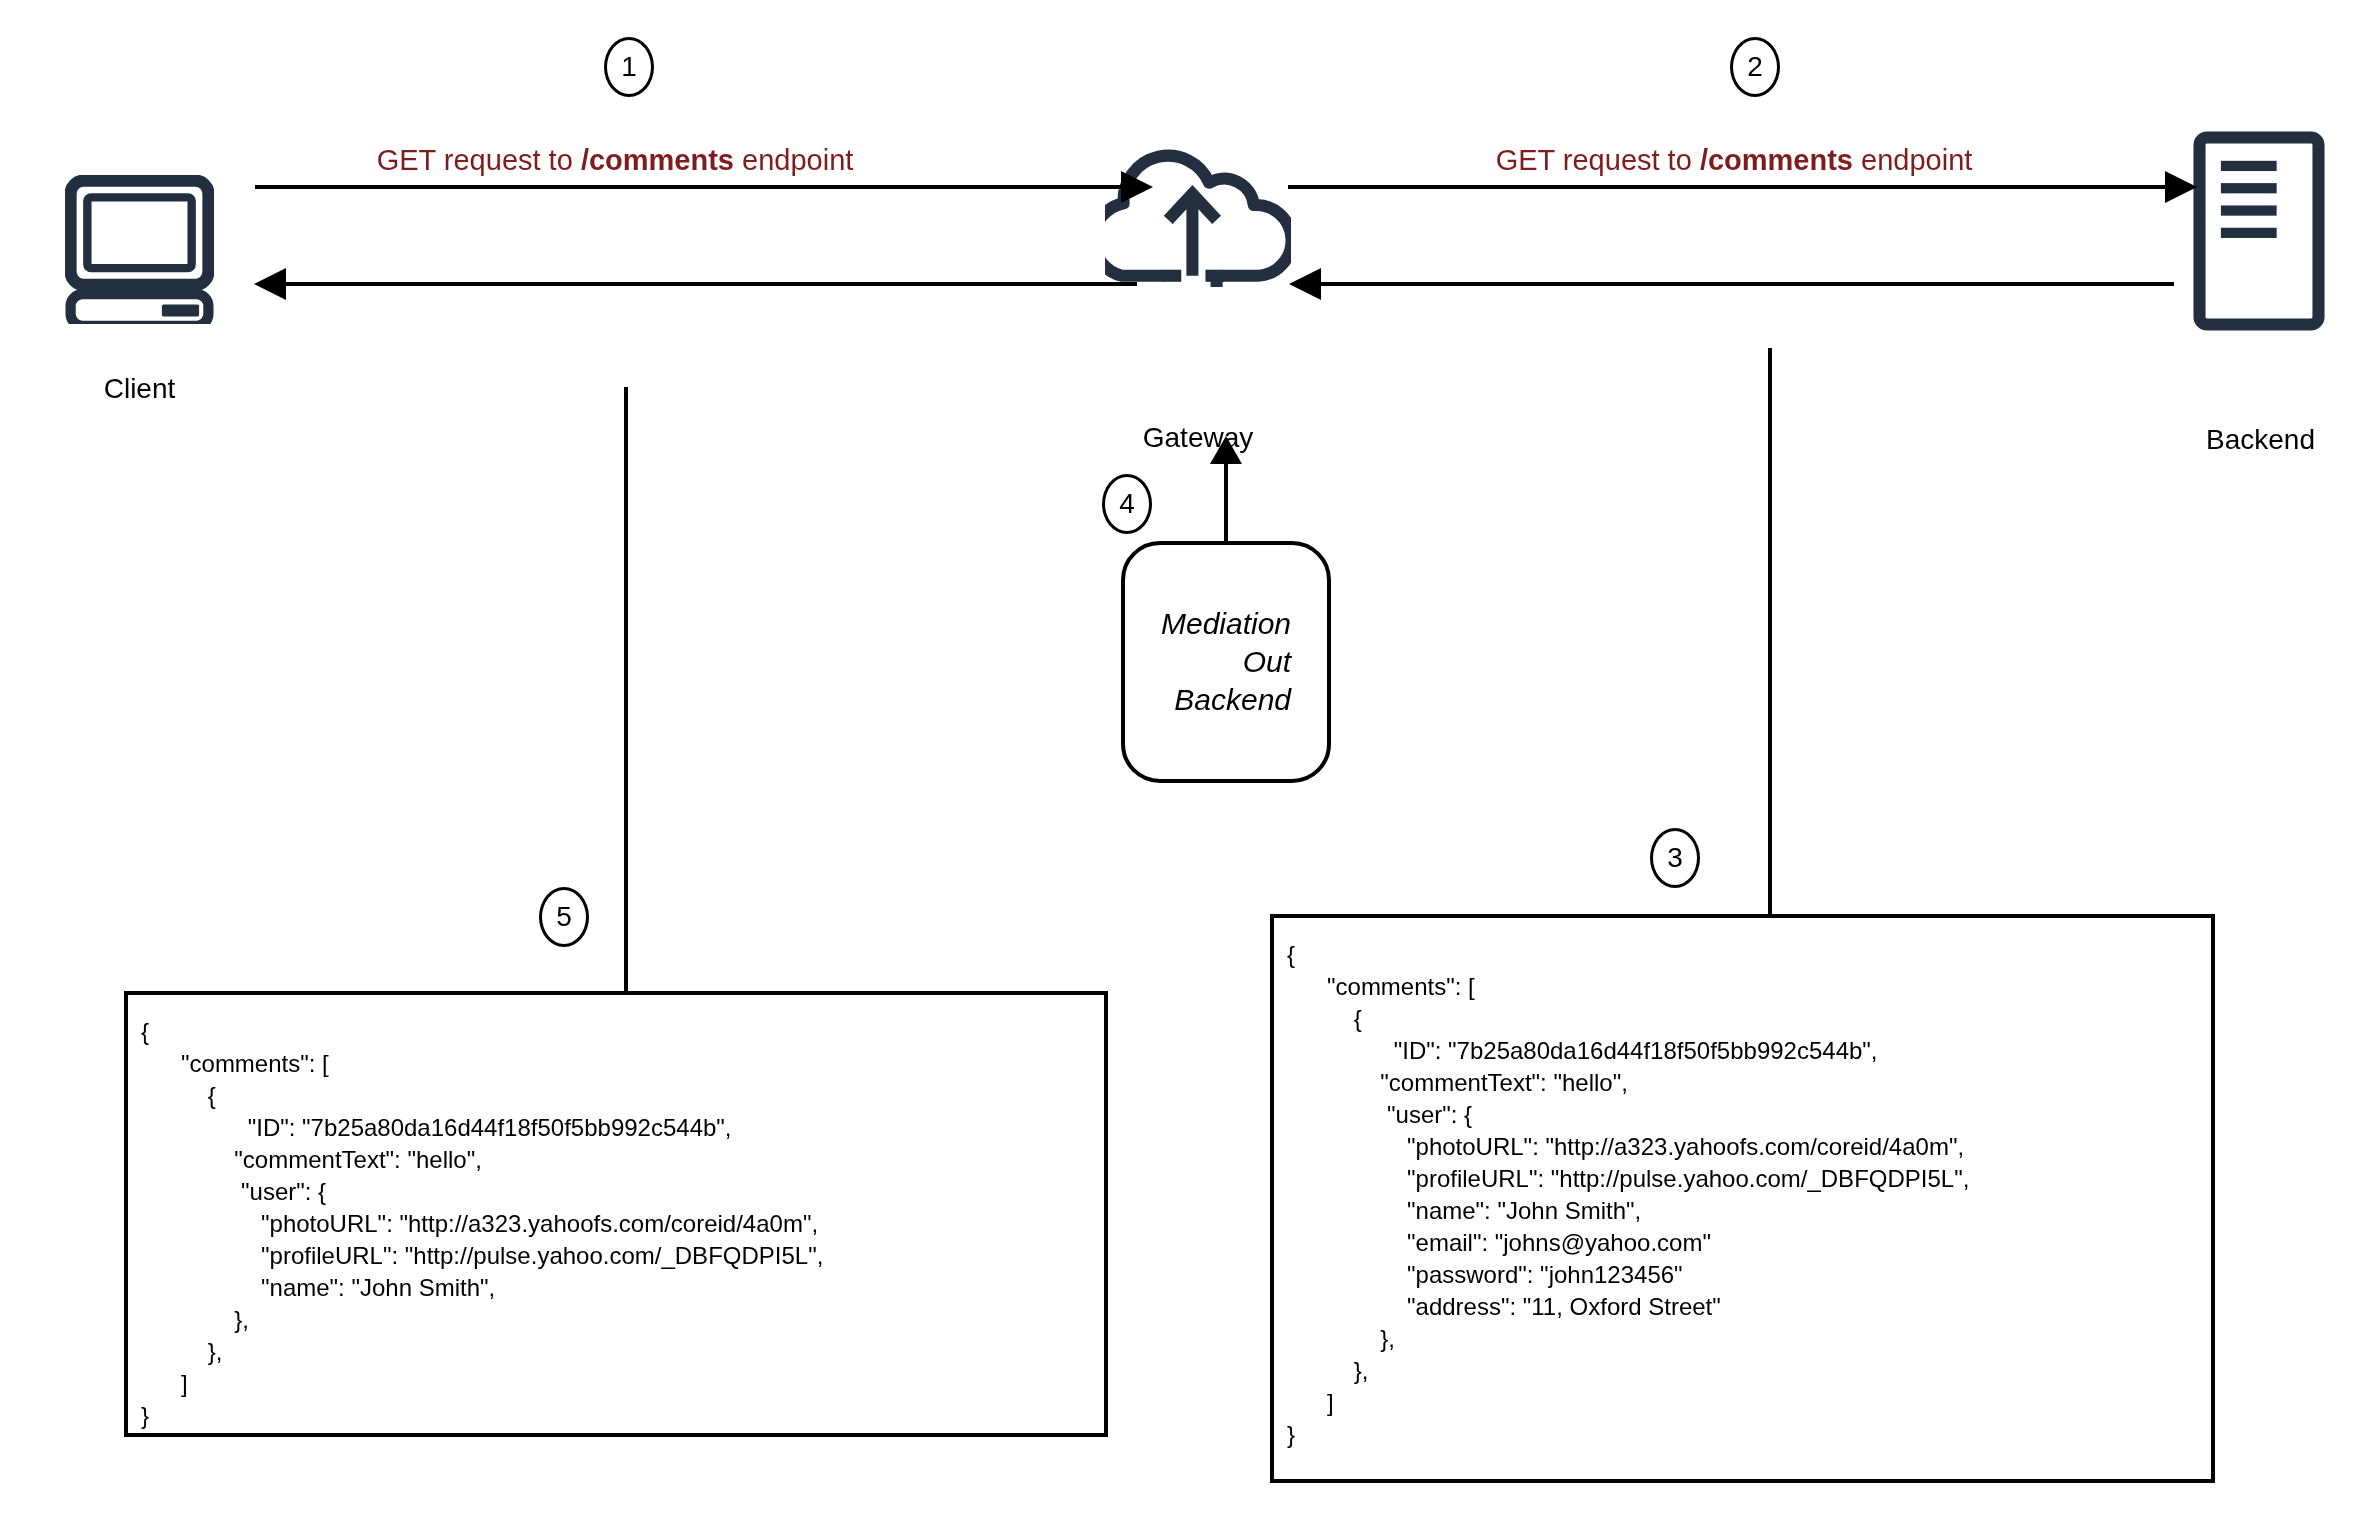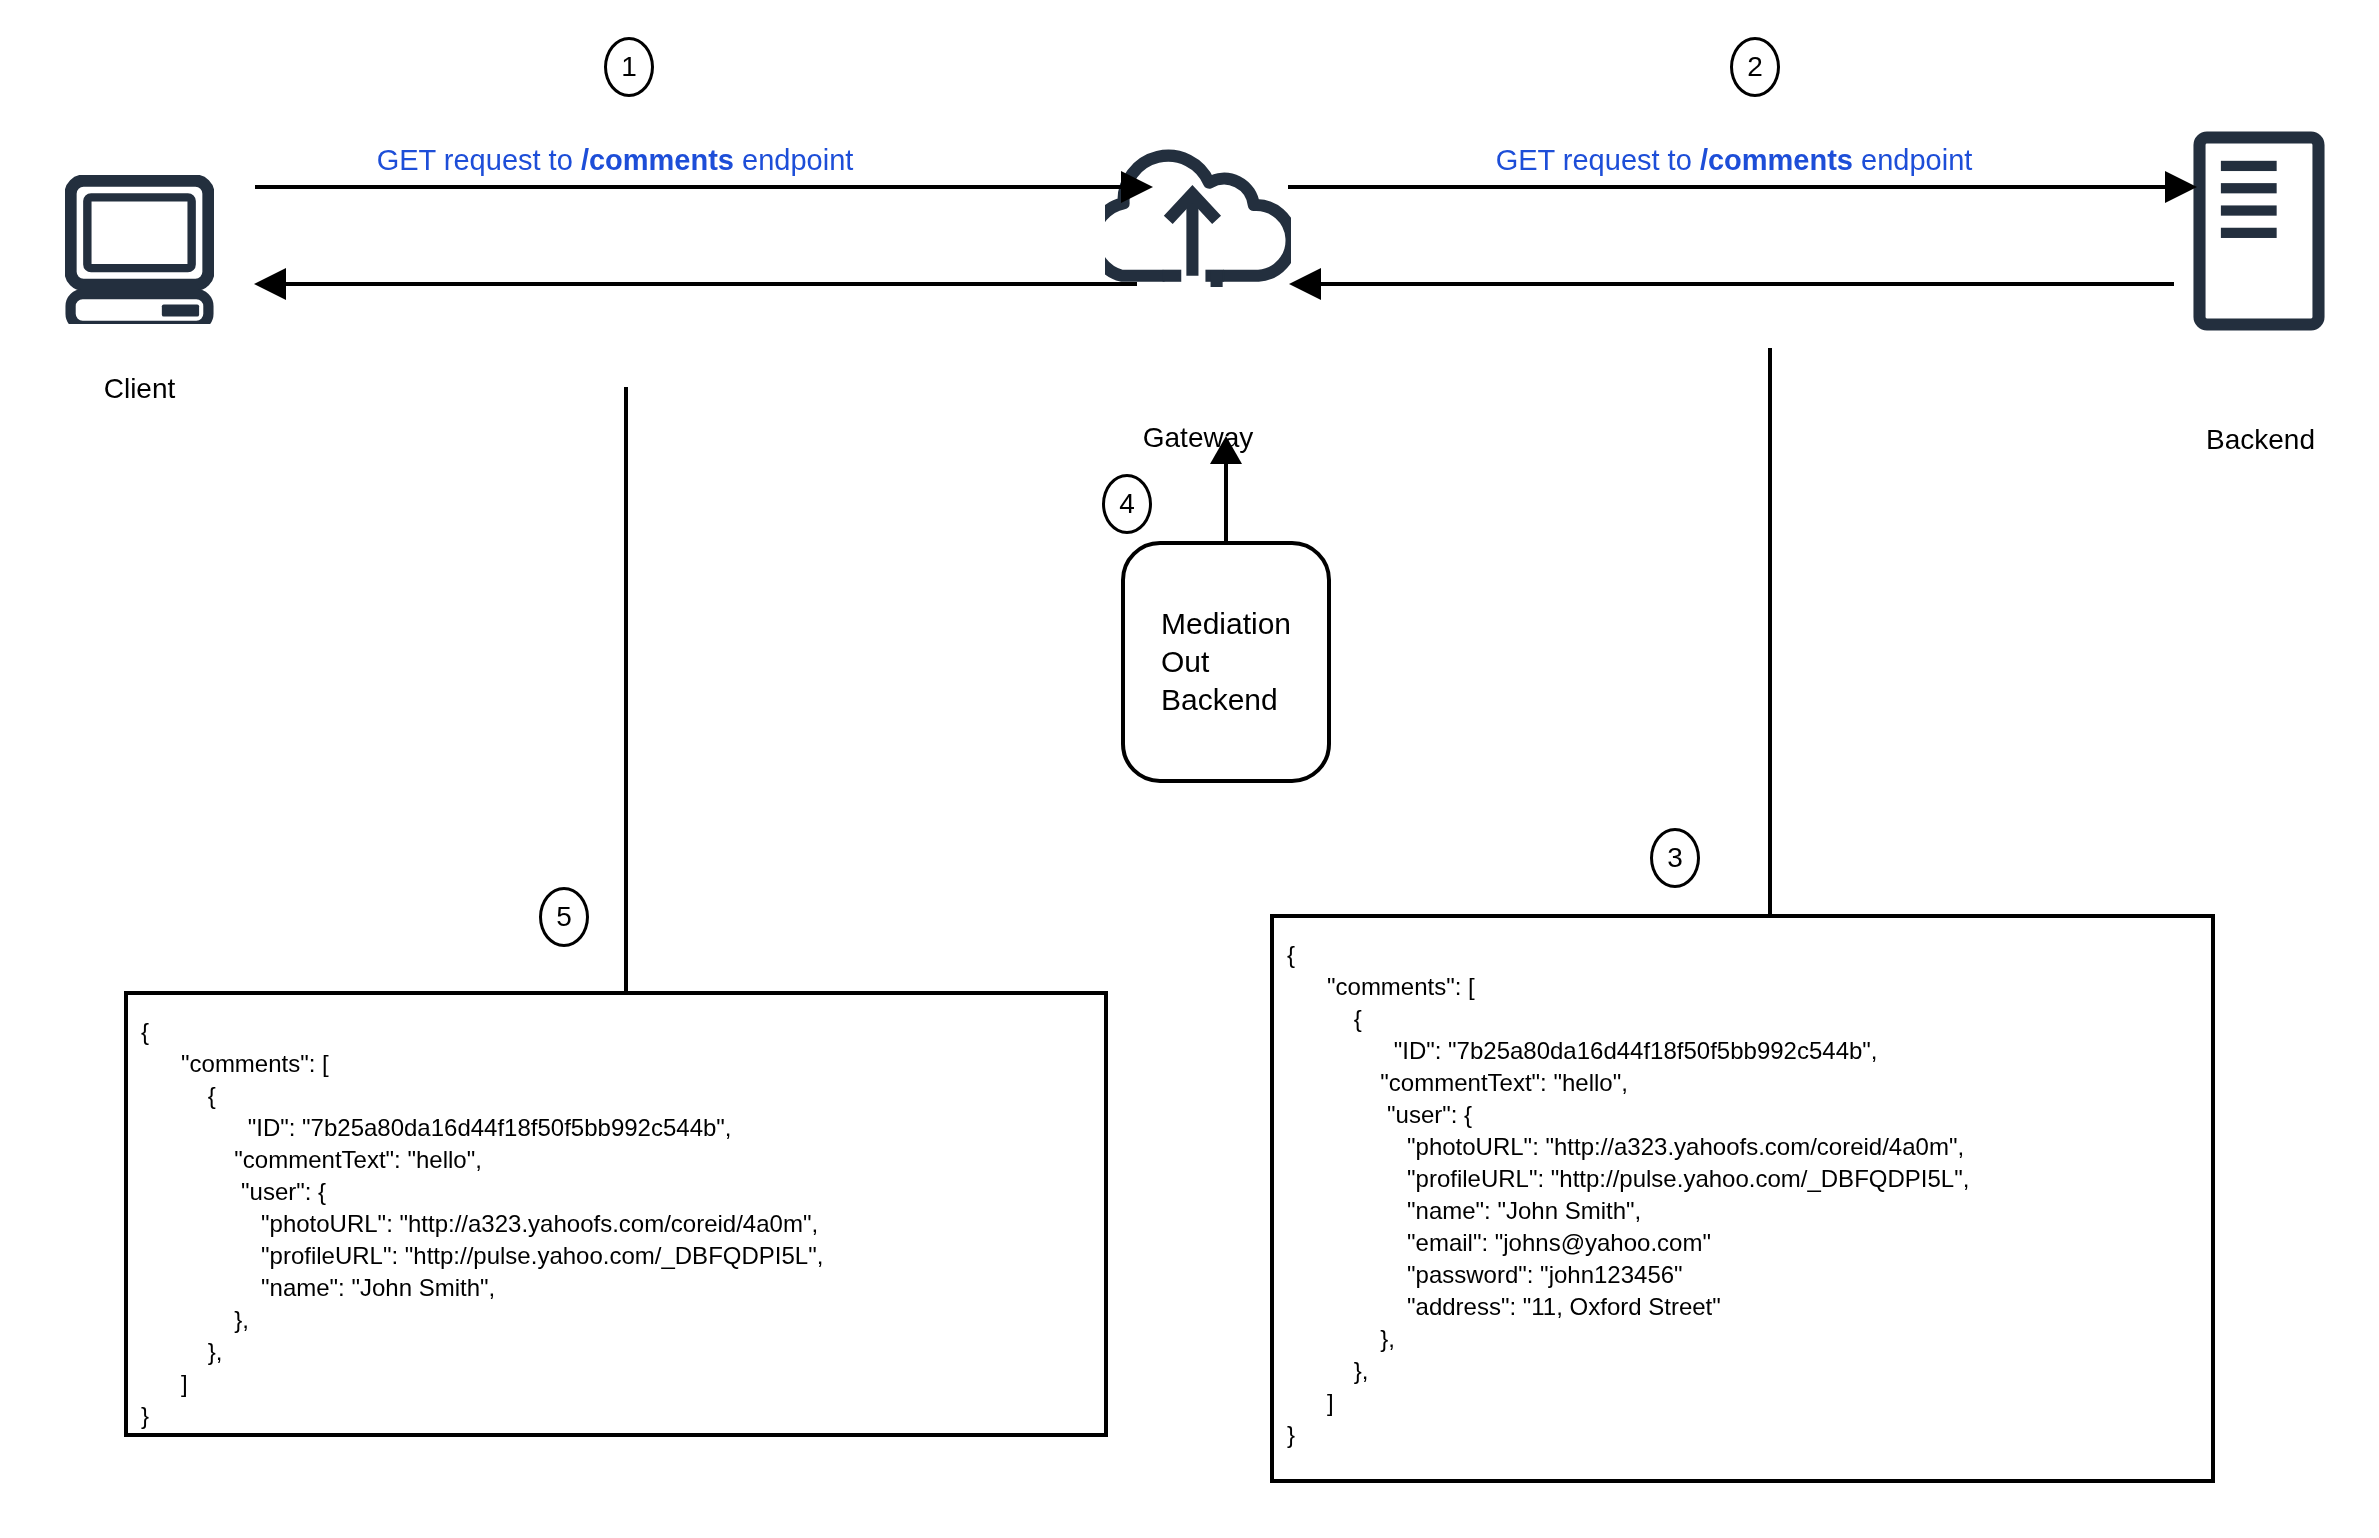--- a/index.html
+++ b/index.html
@@ -23,21 +23,21 @@
   .node-label {
     font-size: 28px;
     color: #000000;
     text-align: center;
     white-space: nowrap;
   }
 
   
   .flow-label {
     font-size: 29px;
-    color: #1d4ed8;
+    color: #7f1d1d;
     white-space: nowrap;
     text-align: center;
   }
   .flow-label b { font-weight: bold; }
 
   
   .step-circle {
     width: 50px;
     height: 60px;
     border: 3.7px solid #000000;
@@ -89,22 +89,23 @@
     border-radius: 39px;
     background: #ffffff;
     display: flex;
     align-items: center;
     justify-content: center;
     box-sizing: border-box;
   }
   .mediation-text {
     font-size: 30px;
     line-height: 38px;
-    text-align: left;
-    color: #000000;
+    text-align: right;
+    color: #000000;
+    font-style: italic;
   }
 
   
   .json-box {
     border: 4.7px solid #000000;
     background: #ffffff;
     box-sizing: border-box;
     overflow: hidden;
   }
   .json-pre {

